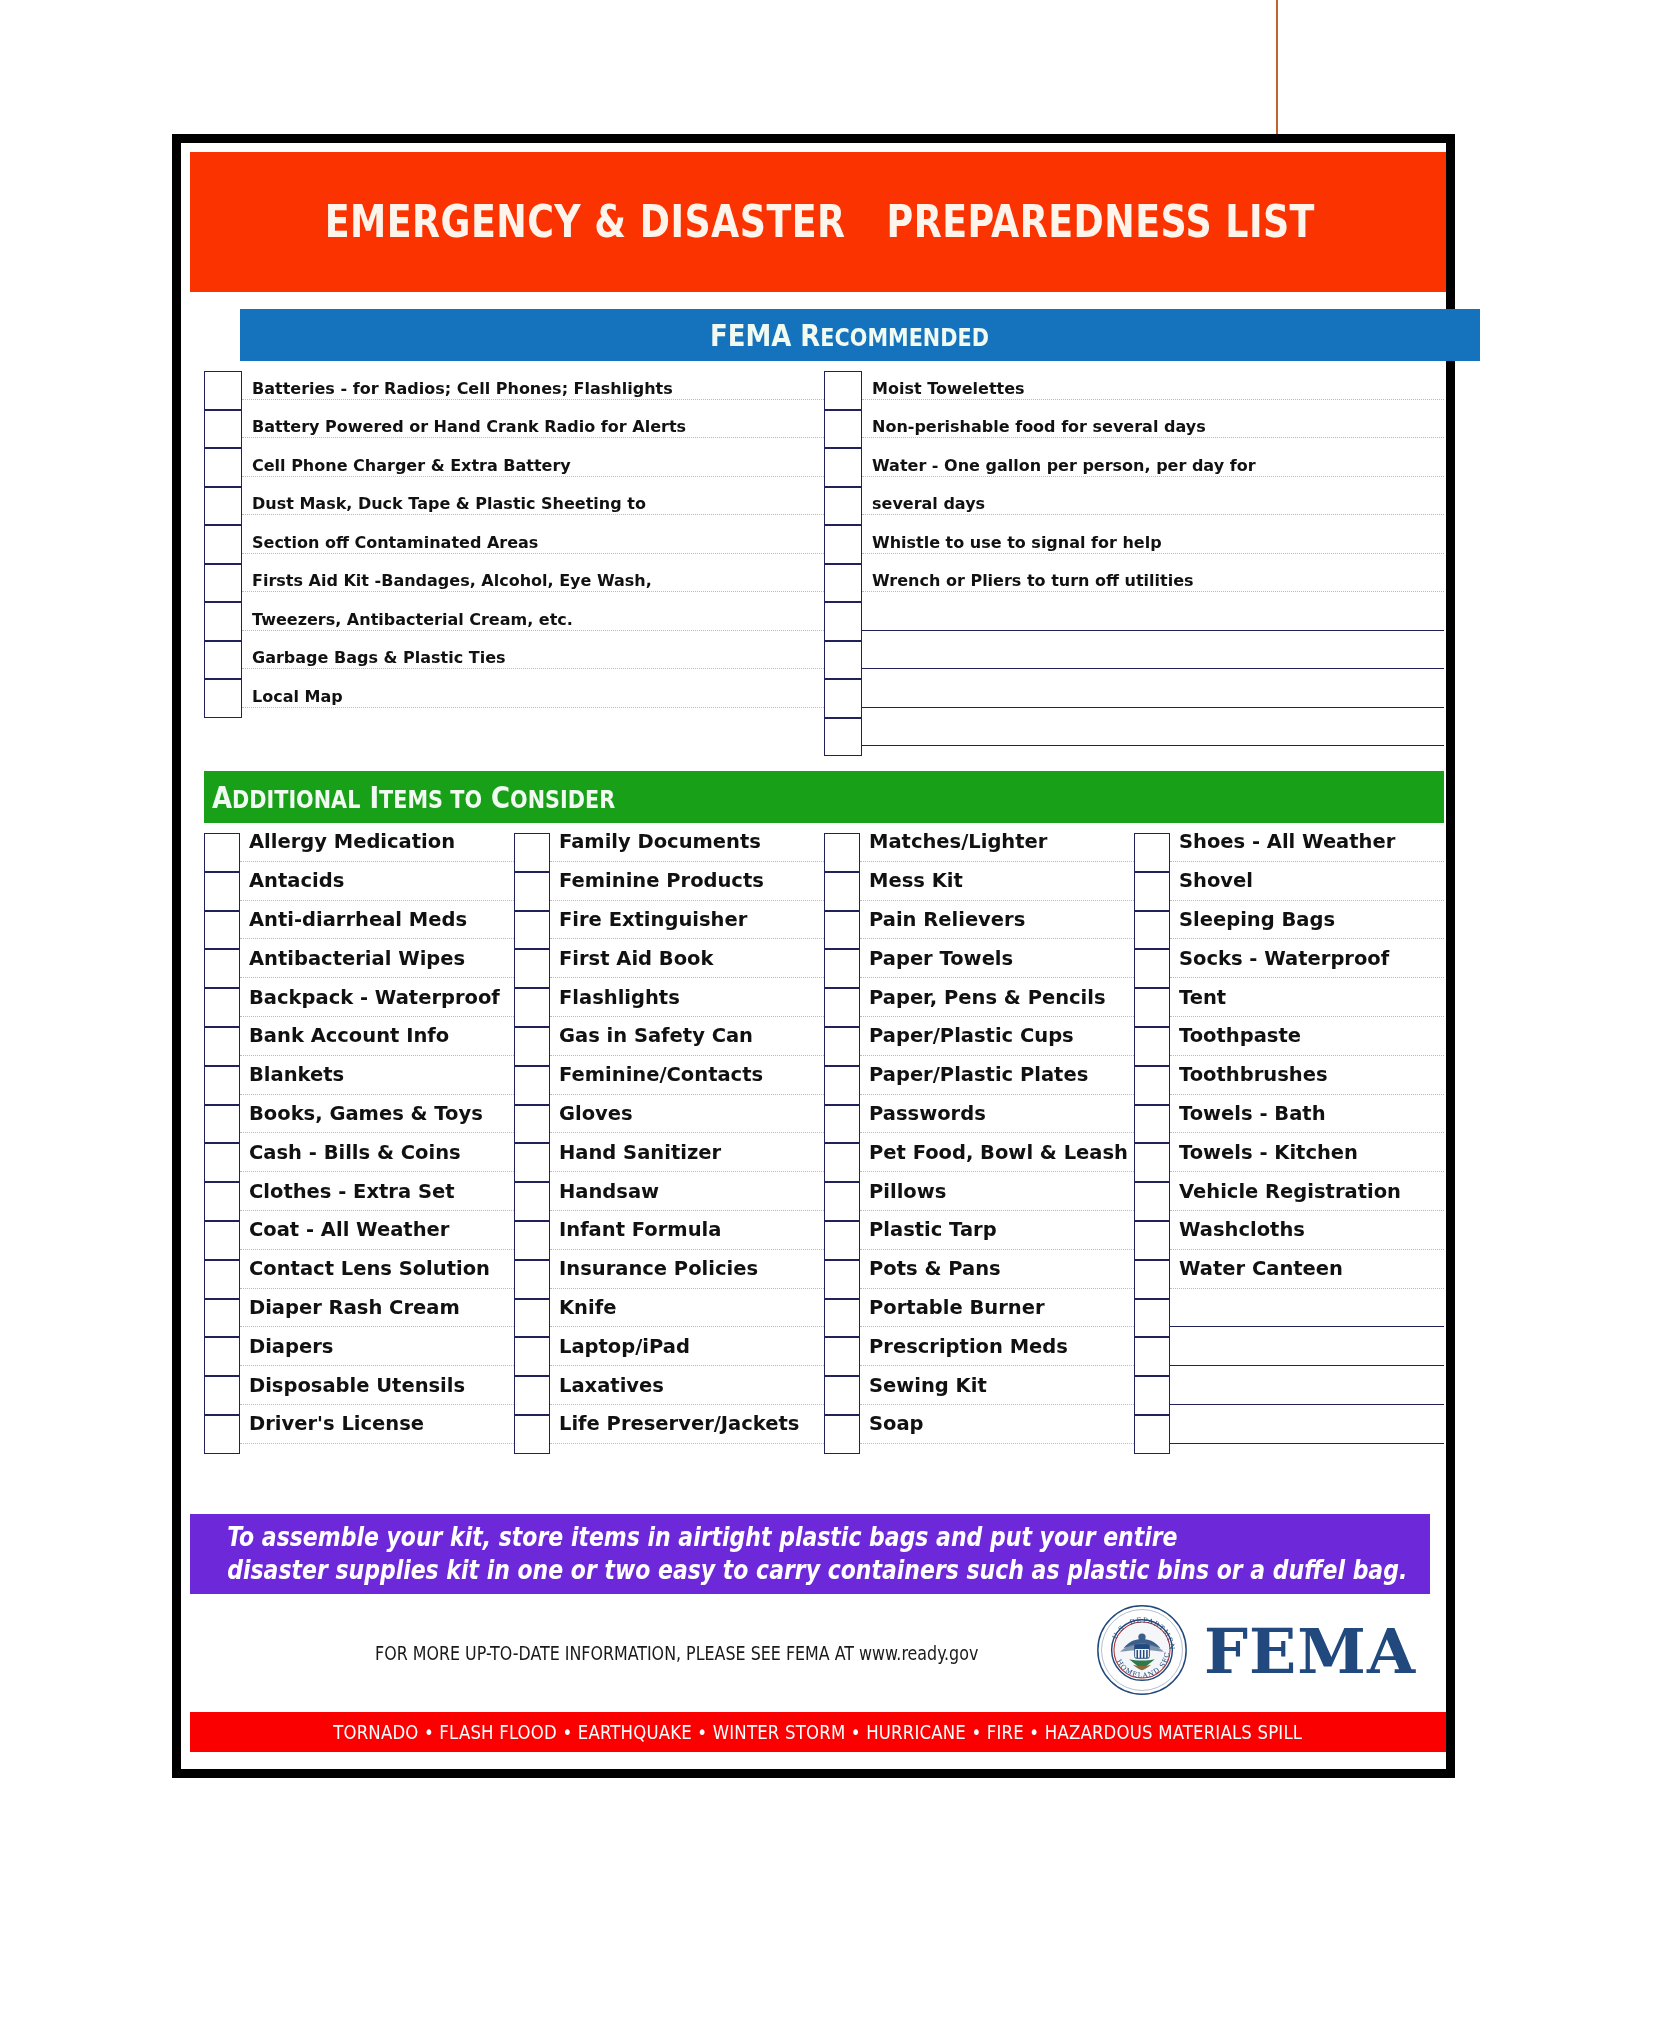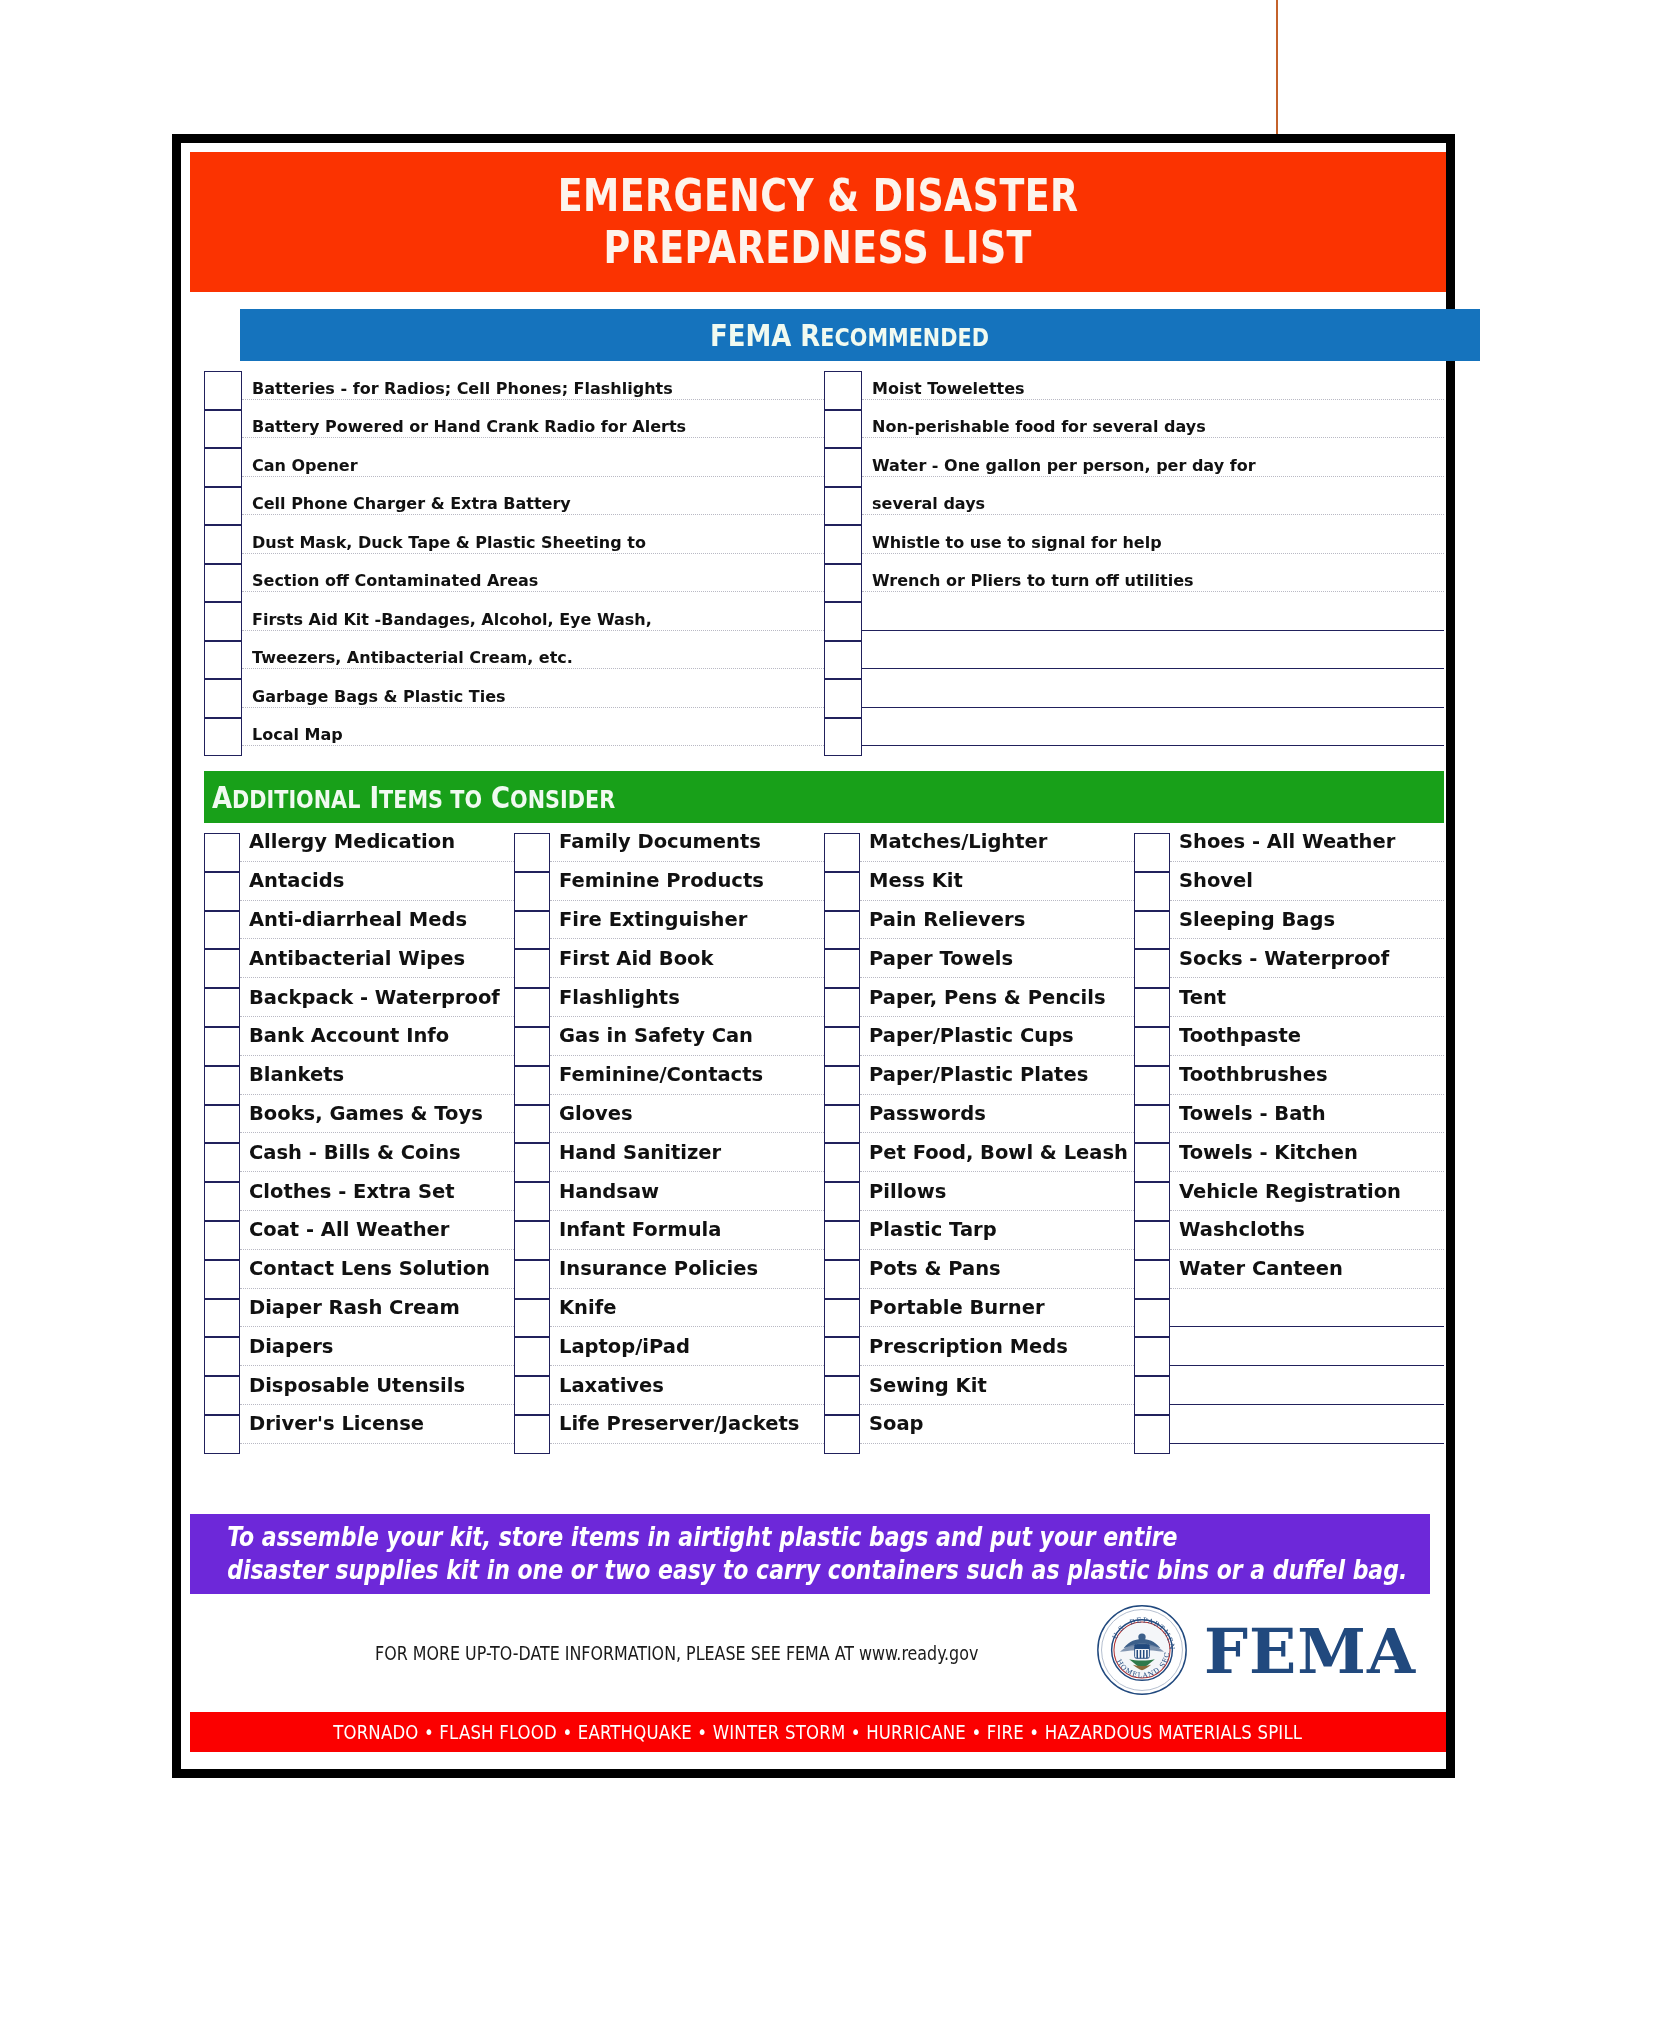--- a/index.html
+++ b/index.html
@@ -19,21 +19,21 @@
     border:9px solid #000000;background:#ffffff;box-sizing:border-box;
   }
   #page-inner{
     position:absolute;left:0;top:0;right:0;bottom:0;
     background:#ffffff;padding:0;box-sizing:border-box;
   }
 
   
   .title-banner{
     position:absolute;left:9px;top:9px;width:1256px;height:140px;
-    background:#fb3301;display:flex;flex-direction:column;
+    background:#fb3301;display:flex;
     align-items:center;justify-content:center;
   }
   .title-line{
     color:#fdf4ec;font-family:"DejaVu Sans Condensed","Liberation Sans Narrow","Liberation Sans",sans-serif;
     font-weight:bold;font-size:44px;letter-spacing:0.5px;line-height:1.18;
     text-align:center;white-space:nowrap;transform:scaleX(0.92);
   }
 
   
   .bar{
@@ -147,24 +147,20 @@
 
     <div class="grid" id="fema-grid">
       <div class="col" id="fema-col-left">
           <div class="row">
             <div class="cb"></div>
             <div class="lbl">Batteries - for Radios; Cell Phones; Flashlights</div>
           </div>
           <div class="row">
             <div class="cb"></div>
             <div class="lbl">Battery Powered or Hand Crank Radio for Alerts</div>
-          </div>
-          <div class="row">
-            <div class="cb"></div>
-            <div class="lbl">Can Opener</div>
           </div>
           <div class="row">
             <div class="cb"></div>
             <div class="lbl">Cell Phone Charger &amp; Extra Battery</div>
           </div>
           <div class="row">
             <div class="cb"></div>
             <div class="lbl">Dust Mask, Duck Tape &amp; Plastic Sheeting to</div>
           </div>
           <div class="row">

